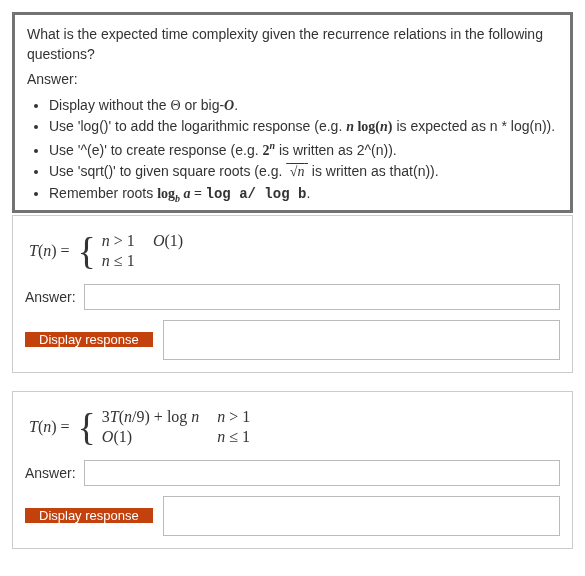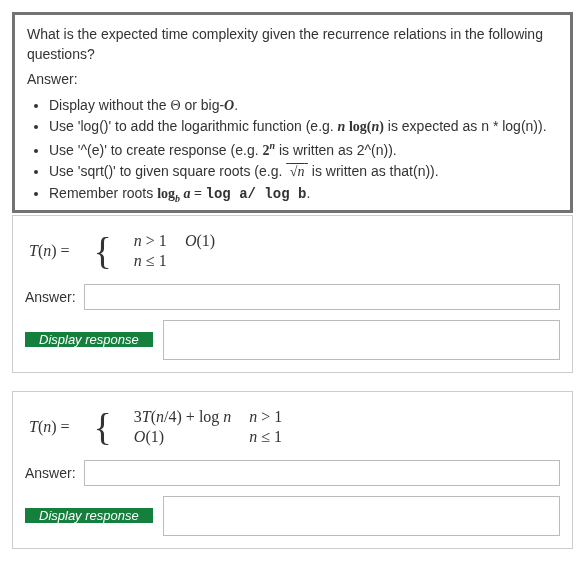--- a/index.html
+++ b/index.html
@@ -44,21 +44,21 @@
   }
   .q-block {
     border: 1px solid #ccc;
     padding: 12px;
     margin-bottom: 18px;
     position: relative;
   }
   .recurrence {
     display: flex;
     align-items: center;
-    gap: 20px;
+    gap: 4px;
     margin: 4px 0 12px 4px;
     font-family: "Times New Roman", serif;
     font-size: 16px;
   }
   .brace {
     font-size: 38px;
     line-height: 32px;
     font-family: "Times New Roman", serif;
     margin: 0 2px 0 4px;
   }
@@ -84,47 +84,46 @@
     border: 1px solid #bbb;
     padding: 2px 6px;
     font-size: 13px;
   }
   .btn-row {
     display: flex;
     align-items: center;
     gap: 10px;
   }
   .display-btn {
-    background: #15803d;
+    background: #c2410c;
     color: #fff;
     border: none;
     padding: 0 14px;
     font-size: 13px;
     cursor: pointer;
-    font-style: italic;
   }
   .response-box {
     flex: 1;
     height: 40px;
     border: 1px solid #bbb;
     background: #fff;
   }
 </style>
 </head>
 <body>
 
 <div class="instructions">
   <p>What is the expected time complexity given the recurrence relations in the following questions?</p>
   <p>Answer:</p>
   <ul>
     <li>
       <span>Display without the </span><span class="math-serif">Θ</span><span> or big-</span><span class="math-bold">O</span><span>.</span>
     </li>
     <li>
-      <span>Use 'log()' to add the logarithmic function (e.g. </span><span class="math-bold">n</span><span class="math-serif" style="font-weight:bold;"> log(</span><span class="math-bold">n</span><span class="math-serif" style="font-weight:bold;">)</span><span> is expected as n * log(n)).</span>
+      <span>Use 'log()' to add the logarithmic response (e.g. </span><span class="math-bold">n</span><span class="math-serif" style="font-weight:bold;"> log(</span><span class="math-bold">n</span><span class="math-serif" style="font-weight:bold;">)</span><span> is expected as n * log(n)).</span>
     </li>
     <li>
       <span>Use '^(e)' to create response (e.g. </span><span class="math-serif" style="font-weight:bold;">2</span><sup class="math-bold" style="font-size:10px;">n</sup><span> is written as 2^(n)).</span>
     </li>
     <li>
       <span>Use 'sqrt()' to given square roots (e.g. </span><span class="math-serif"><span style="text-decoration:overline;">&nbsp;<span class="math-italic" style="text-decoration:none;">√n</span>&nbsp;</span></span><span> is written as that(n)).</span>
     </li>
     <li>
       <span>Remember roots </span><span class="math-serif" style="font-weight:bold;">log</span><sub class="math-bold" style="font-size:10px;">b</sub><span class="math-bold"> a</span><span class="math-serif" style="font-weight:bold;"> = </span><span class="math-serif" style="font-weight:bold;font-family:Liberation Mono, monospace;"><span>log a</span><span>/</span><span> log b</span></span><span>.</span>
     </li>
@@ -162,21 +161,21 @@
 </div>
 
 <div class="q-block">
   <div class="recurrence">
     <span>
       <span class="math-italic">T</span><span class="math-up">(</span><span class="math-italic">n</span><span class="math-up">) = </span>
     </span>
     <span class="brace">{</span>
     <span class="cases">
       <span>
-        <span class="math-up">3</span><span class="math-italic">T</span><span class="math-up">(</span><span class="math-italic">n</span><span class="math-up">/4) + log </span><span class="math-italic">n</span>
+        <span class="math-up">3</span><span class="math-italic">T</span><span class="math-up">(</span><span class="math-italic">n</span><span class="math-up">/9) + log </span><span class="math-italic">n</span>
       </span>
       <span>
         <span class="math-italic">n</span><span class="math-up"> &gt; 1</span>
       </span>
       <span>
         <span class="math-italic">O</span><span class="math-up">(1)</span>
       </span>
       <span>
         <span class="math-italic">n</span><span class="math-up"> ≤ 1</span>
       </span>

